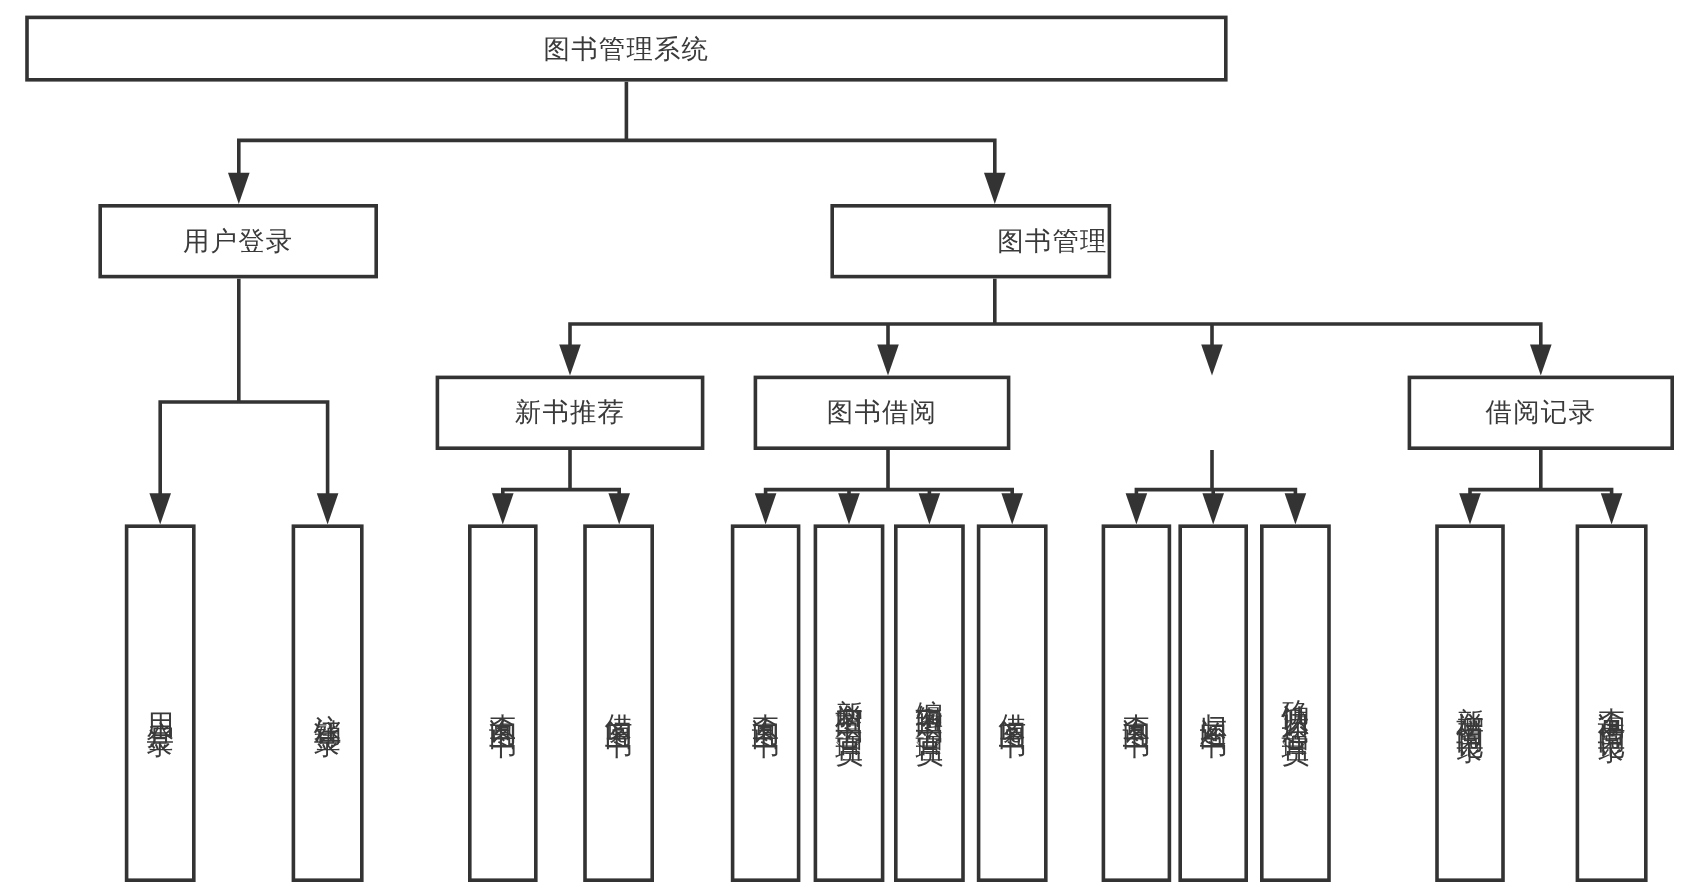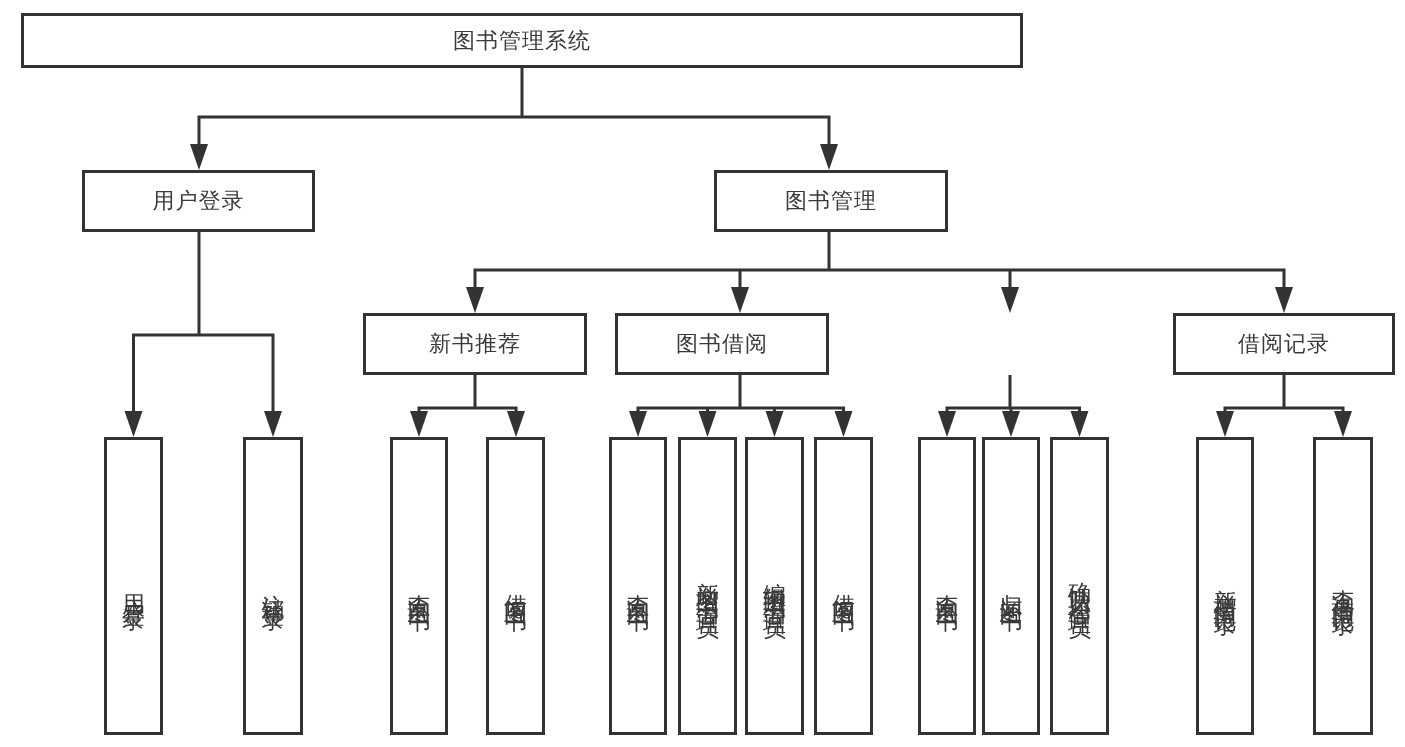--- a/index.html
+++ b/index.html
@@ -94,28 +94,28 @@
     </g>
   </svg>
 
   <div class="box" style="left:21px;top:13px;width:1002px;height:55px;">
     <span>图书管理系统</span>
   </div>
 
   <div class="box" style="left:82px;top:170px;width:233px;height:62px;">
     <span>用户登录</span>
   </div>
-  <div class="box" style="left:714px;top:170px;width:234px;height:62px;">
+  <div class="box" style="left:692px;top:170px;width:234px;height:62px;justify-content:flex-end;">
     <span>图书管理</span>
   </div>
 
   <div class="box" style="left:363px;top:313px;width:224px;height:62px;">
     <span>新书推荐</span>
   </div>
-  <div class="box" style="left:615px;top:313px;width:214px;height:62px;">
+  <div class="box" style="left:628px;top:313px;width:214px;height:62px;">
     <span>图书借阅</span>
   </div>
   <div class="box" style="left:1173px;top:313px;width:222px;height:62px;">
     <span>借阅记录</span>
   </div>
 
   <div class="box leaf" style="left:104px;top:437px;width:59px;height:298px;">
     <span>用户登录</span>
   </div>
   <div class="box leaf" style="left:243px;top:437px;width:60px;height:298px;">

